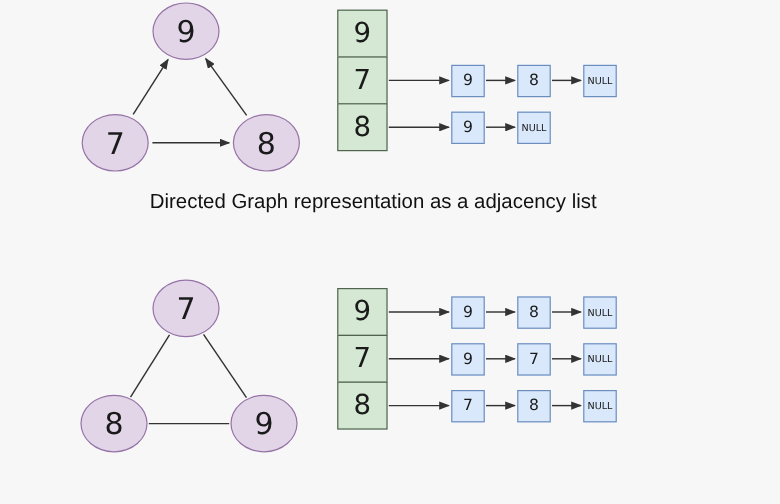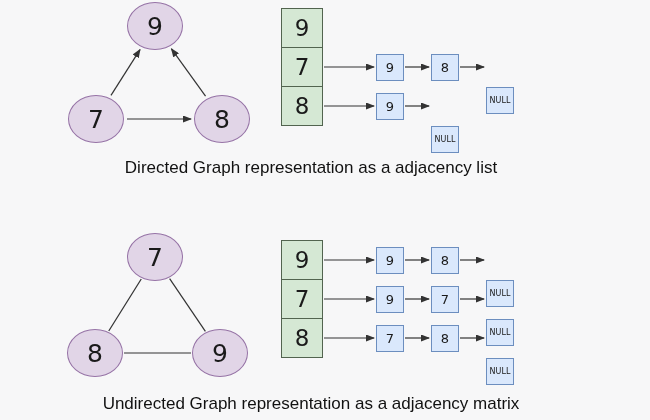--- a/index.html
+++ b/index.html
@@ -51,21 +51,21 @@
     box-sizing: border-box;
     background: var(--box-fill, #dae8fc);
     border: 1px solid var(--box-border, #6c8ebf);
     display: flex;
     align-items: center;
     justify-content: center;
     font-family: "DejaVu Sans", sans-serif;
     font-size: 13px;
     color: #1a1a1a;
   }
-  .bbox.null { font-size: 8px; letter-spacing: 0; margin-top: 33px; }
+  .bbox.null { font-size: 8px; letter-spacing: 0; }
   .caption {
     position: absolute;
     left: 0;
     width: 622px;
     text-align: center;
     font-family: "Liberation Sans", sans-serif;
     font-weight: 400;
     font-size: 17px;
     color: var(--text, #111);
   }
@@ -95,21 +95,20 @@
       <line x1="405" y1="260" x2="429" y2="260" marker-end="url(#arrow)"></line>
       <line x1="460" y1="260" x2="484" y2="260" marker-end="url(#arrow)"></line>
       <line x1="324" y1="299" x2="374" y2="299" marker-end="url(#arrow)"></line>
       <line x1="405" y1="299" x2="429" y2="299" marker-end="url(#arrow)"></line>
       <line x1="460" y1="299" x2="484" y2="299" marker-end="url(#arrow)"></line>
       <line x1="324" y1="338" x2="374" y2="338" marker-end="url(#arrow)"></line>
       <line x1="405" y1="338" x2="429" y2="338" marker-end="url(#arrow)"></line>
       <line x1="460" y1="338" x2="484" y2="338" marker-end="url(#arrow)"></line>
     </svg>
   <div class="caption" style="top:158px">Directed Graph representation as a adjacency list</div>
-  <div class="caption" style="top:394px">Undirected Graph representation as a adjacency matrix</div>
 <div class="node" style="left: 127px; top: 2px; width: 56px; height: 48px;">9</div>
     <div class="node" style="left: 68px; top: 95px; width: 56px; height: 48px;">7</div>
     <div class="node" style="left: 194px; top: 95px; width: 56px; height: 48px;">8</div>
     <div class="gcell" style="left: 281px; top: 8px; width: 42px; height: 40px;">9</div>
     <div class="gcell" style="left: 281px; top: 47px; width: 42px; height: 40px;">7</div>
     <div class="bbox" style="left: 376px; top: 53.5px; width: 28px; height: 27px;">9</div>
     <div class="bbox" style="left: 431px; top: 53.5px; width: 28px; height: 27px;">8</div>
     <div class="bbox null" style="left: 486px; top: 53.5px; width: 28px; height: 27px;">NULL</div>
     <div class="gcell" style="left: 281px; top: 86px; width: 42px; height: 40px;">8</div>
     <div class="bbox" style="left: 376px; top: 92.5px; width: 28px; height: 27px;">9</div>

